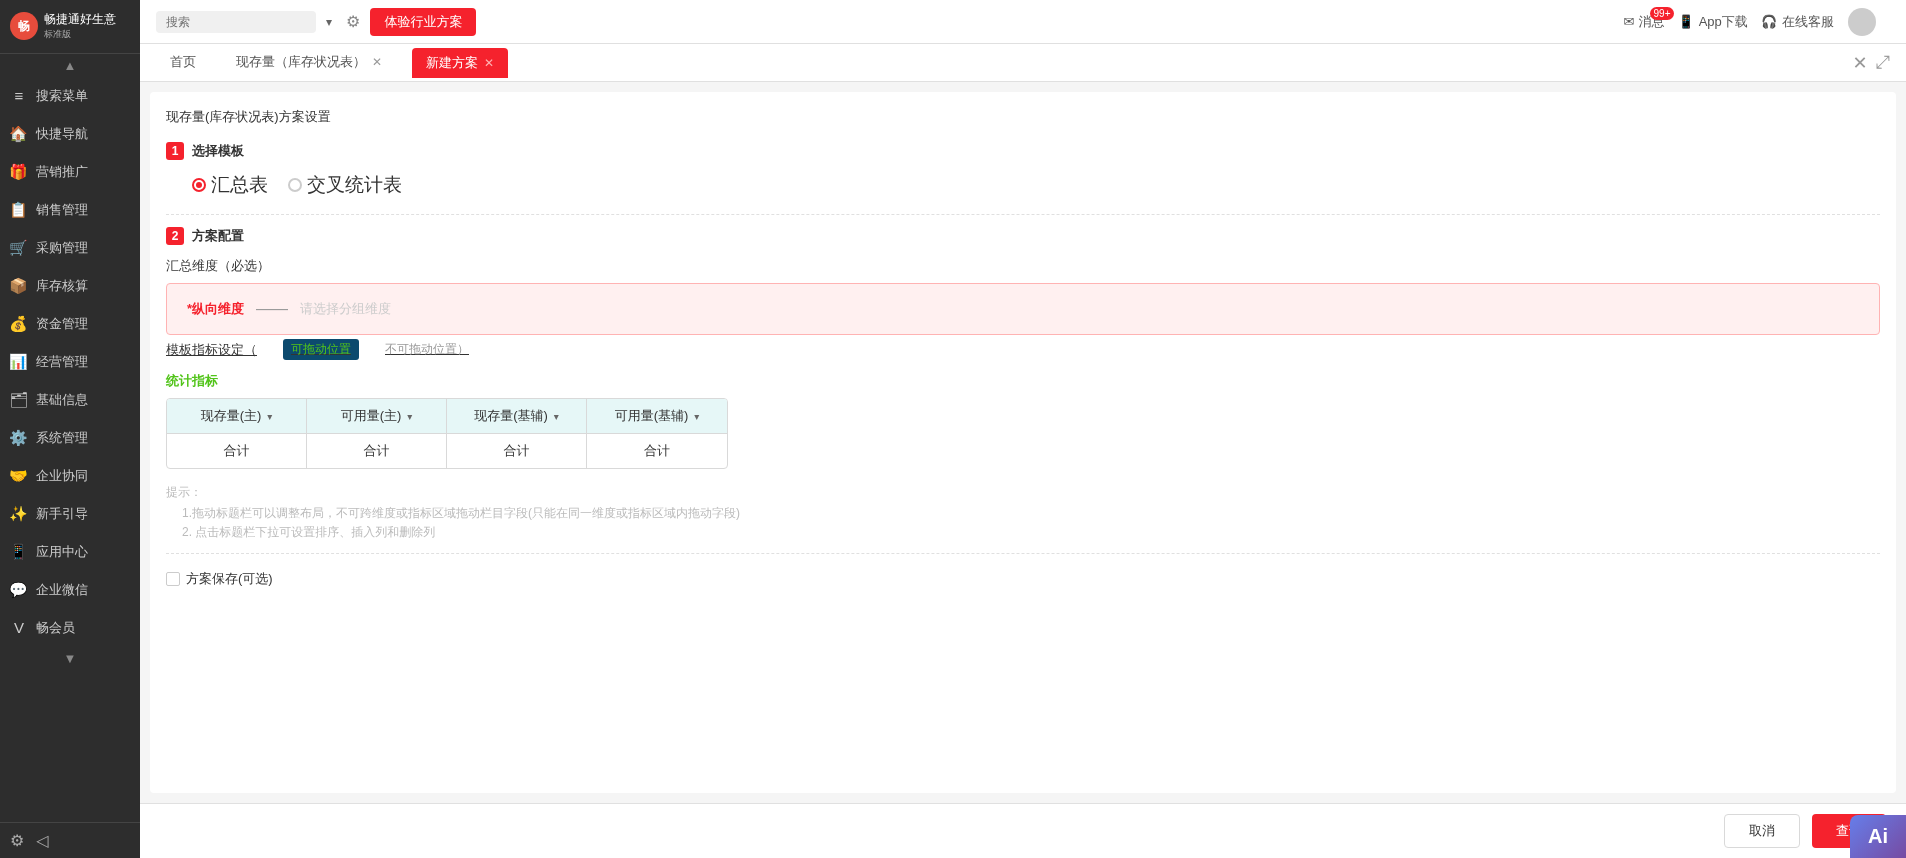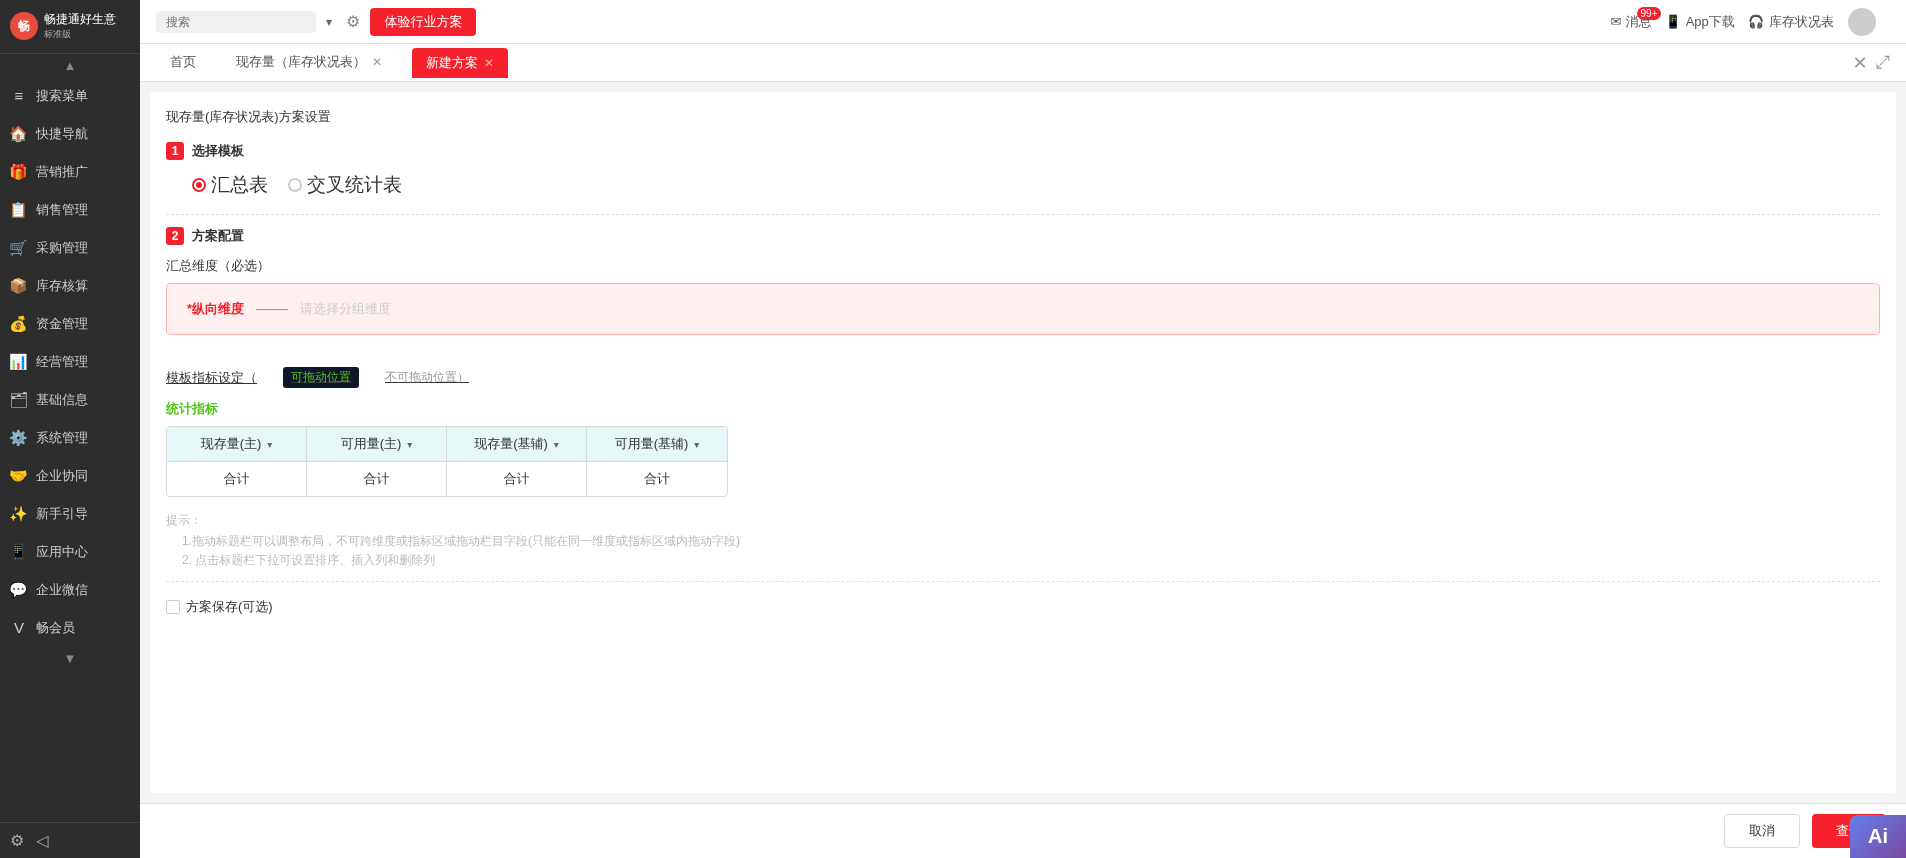--- a/index.html
+++ b/index.html
@@ -204,38 +204,38 @@
 
     
     .section2 { margin-top: 8px; }
     .dimension-label { font-size: 13px; color: #333; margin-bottom: 8px; }
 
     .dimension-area {
       background: #fff0f0;
       border: 1px solid #ffb3b3;
       border-radius: 4px;
       padding: 16px 20px;
-      margin-bottom: 32px;
+      margin-bottom: 4px;
       display: flex; align-items: center;
     }
     .dimension-inner {
       display: flex; align-items: center; gap: 12px;
     }
     .required-field { color: #f5222d; font-size: 13px; font-weight: bold; }
     .field-arrow { color: #999; font-size: 16px; }
     .field-placeholder { color: #ccc; font-size: 13px; }
 
     
     .indicator-settings {
       display: flex; align-items: center; gap: 26px;
       margin-bottom: 12px;
       font-size: 13px; color: #333; text-decoration: underline;
     }
     .draggable-badge {
-      background: #0f172a;
+      background: #0c4a6e;
       color: #52c41a;
       padding: 2px 8px;
       border-radius: 3px;
       font-size: 12px;
     }
 
     
     .stats-section { margin-bottom: 12px; }
     .stats-label { color: #52c41a; font-size: 13px; margin-bottom: 8px; font-weight: bold; }
     .stats-table {
@@ -426,21 +426,21 @@
         <span>✉</span>
         <span>消息</span>
         <span class="badge">99+</span>
       </div>
       <div class="topbar-app">
         <span>📱</span>
         <span>App下载</span>
       </div>
       <div class="topbar-service">
         <span>🎧</span>
-        <span>库存状况表</span>
+        <span>在线客服</span>
       </div>
       <div class="topbar-avatar"></div>
       <span class="topbar-username"></span>
     </div>
   </div>
 
   <div class="tabbar">
     <div class="tab">
       <span>首页</span>
     </div>

